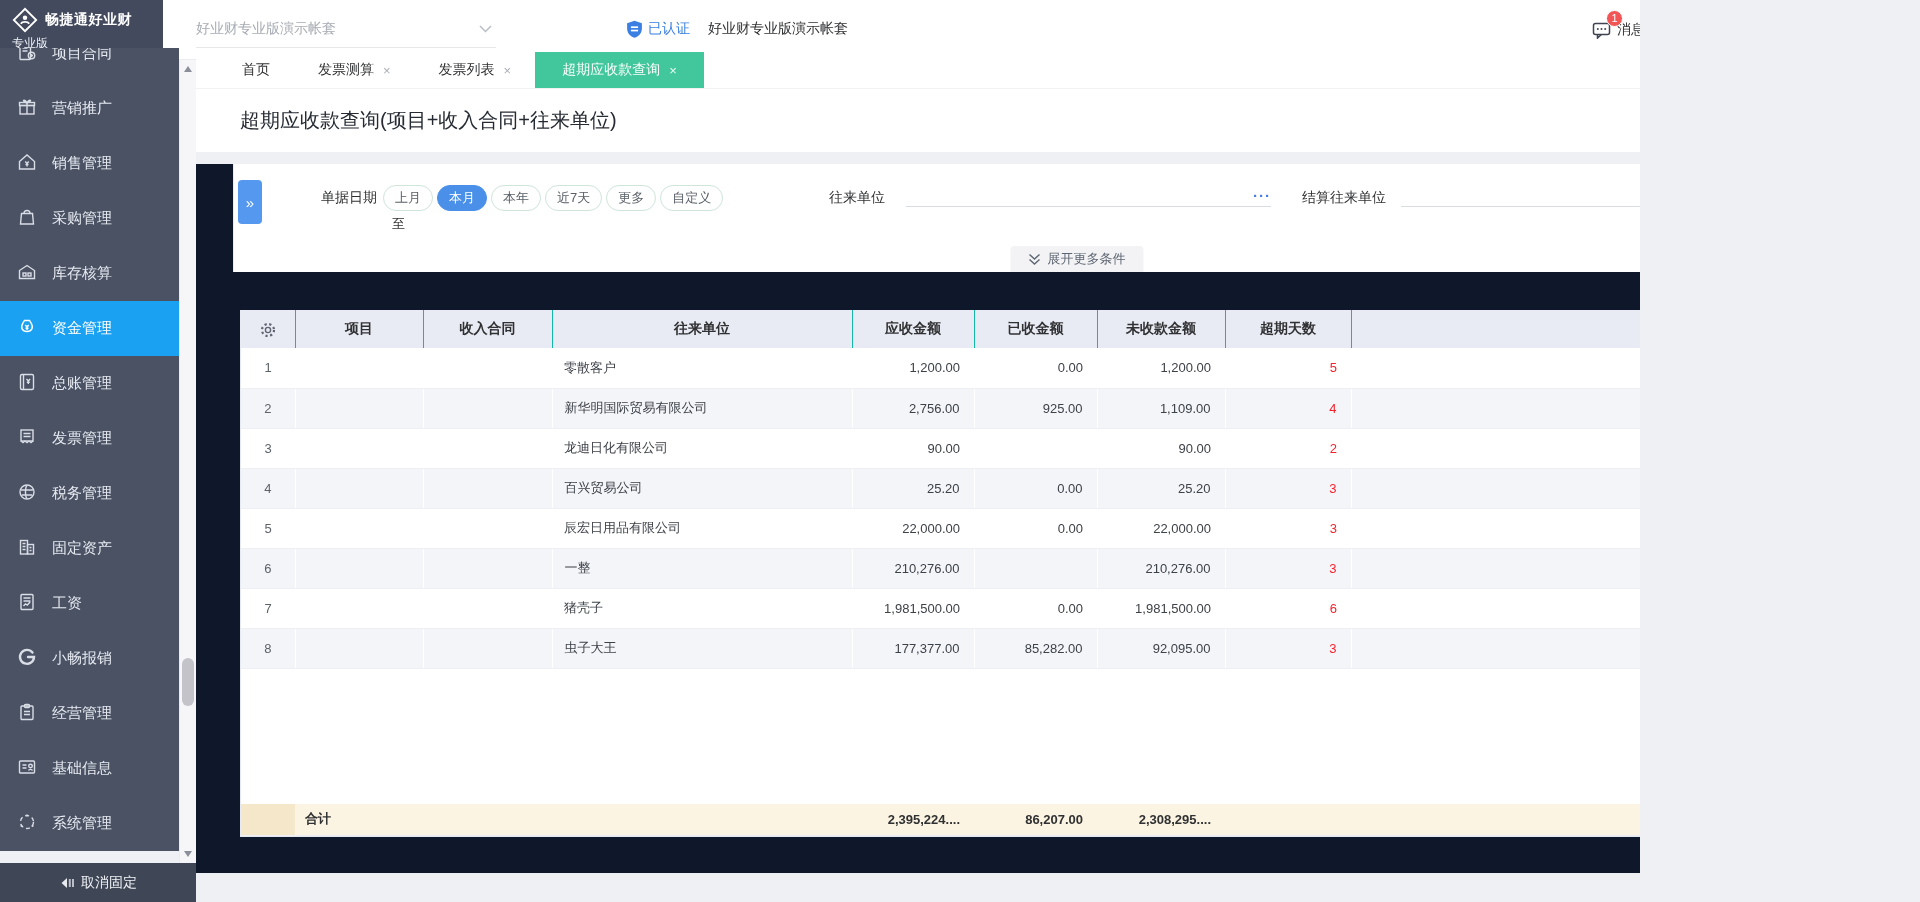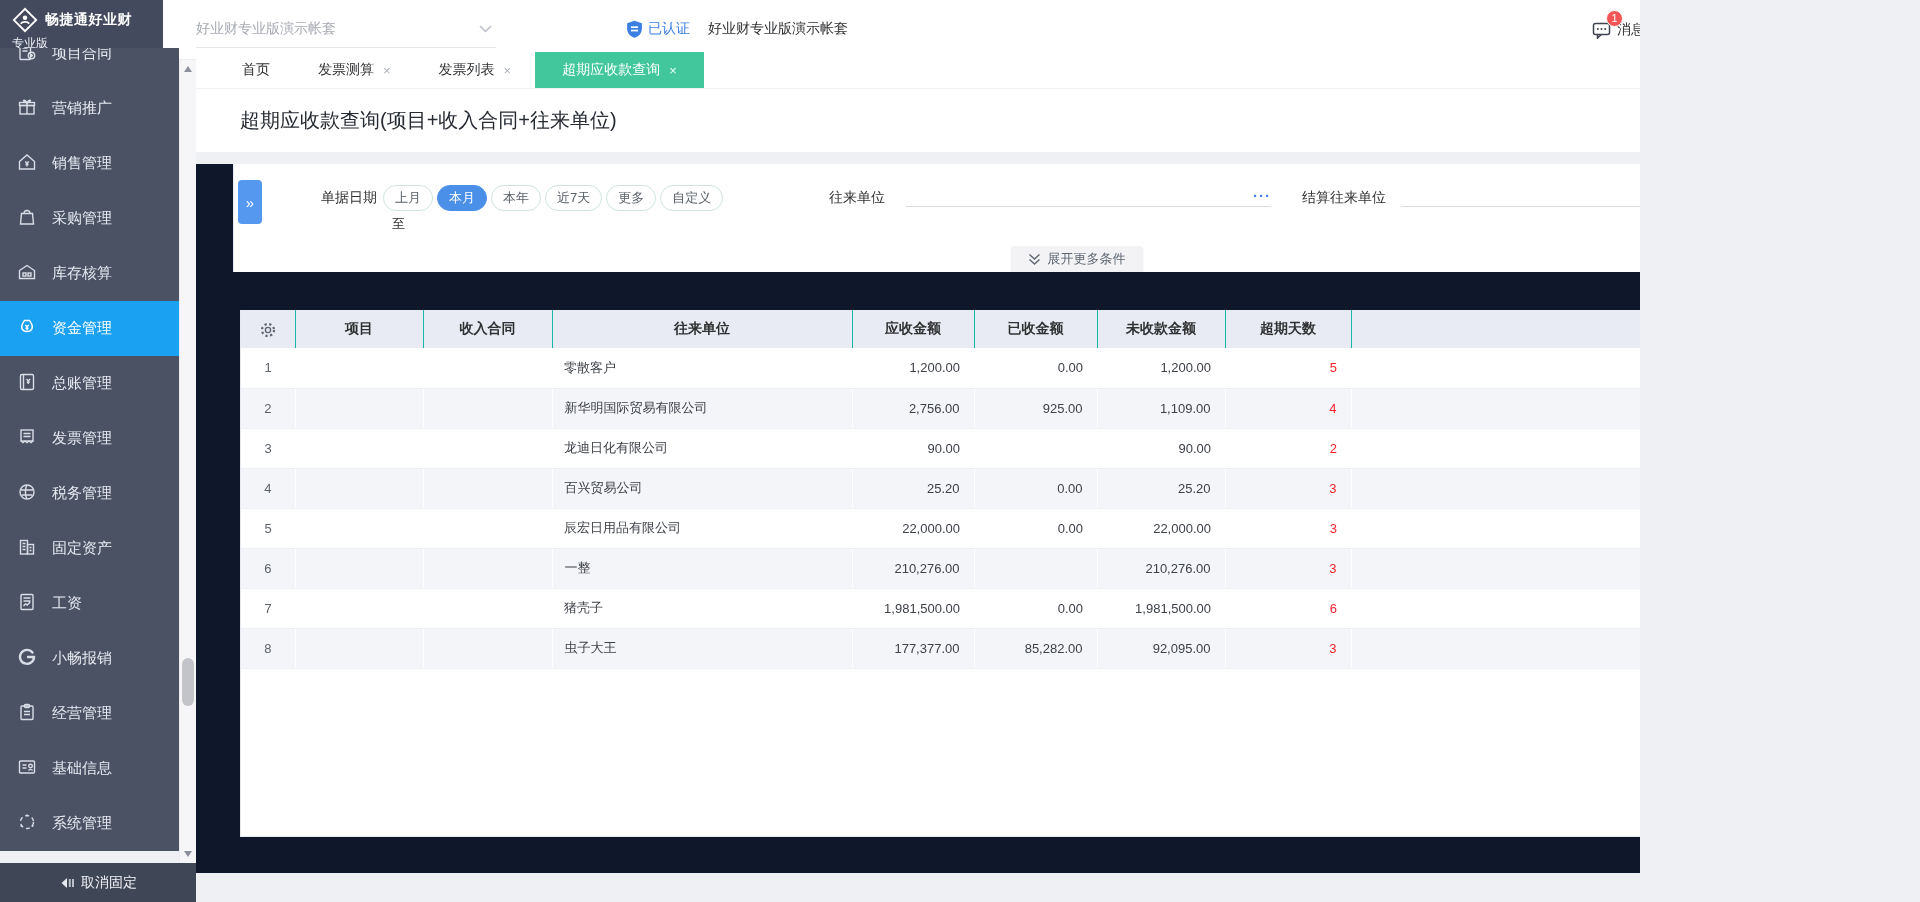--- a/index.html
+++ b/index.html
@@ -537,20 +537,46 @@
     <td class="c-partner">虫子大王</td>
     <td class="num">177,377.00</td>
     <td class="num">85,282.00</td>
     <td class="num">92,095.00</td>
     <td class="num overdue">3</td>
     <td></td>
   </tr>
 </tbody>
       </table>
 
+      <table class="total-table">
+        <colgroup>
+          <col class="c0">
+            <col class="c1">
+            <col class="c2">
+            <col class="c3">
+            <col class="c4">
+          <col class="c5">
+            <col class="c6">
+            <col class="c7">
+            <col class="c8">
+        </colgroup>
+        <tbody>
+            <tr>
+          <td class="t-first"></td>
+          <td class="t-label">合计</td>
+          <td></td>
+          <td></td>
+          <td class="num">2,395,224....</td>
+          <td class="num">86,207.00</td>
+          <td class="num">2,308,295....</td>
+          <td></td>
+          <td></td>
+        </tr>
+      </tbody>
+        </table>
 
       <div class="v-scrollbar">
         <div class="v-thumb"></div>
       </div>
     </div>
 
     <div class="bottom-gray"></div>
   </div>
 </div>
 

